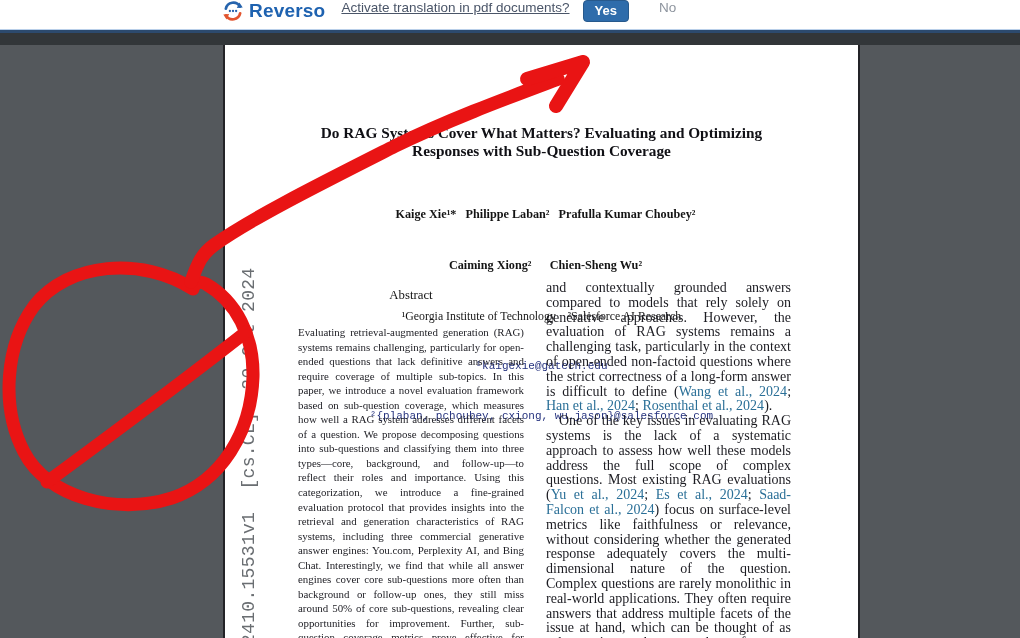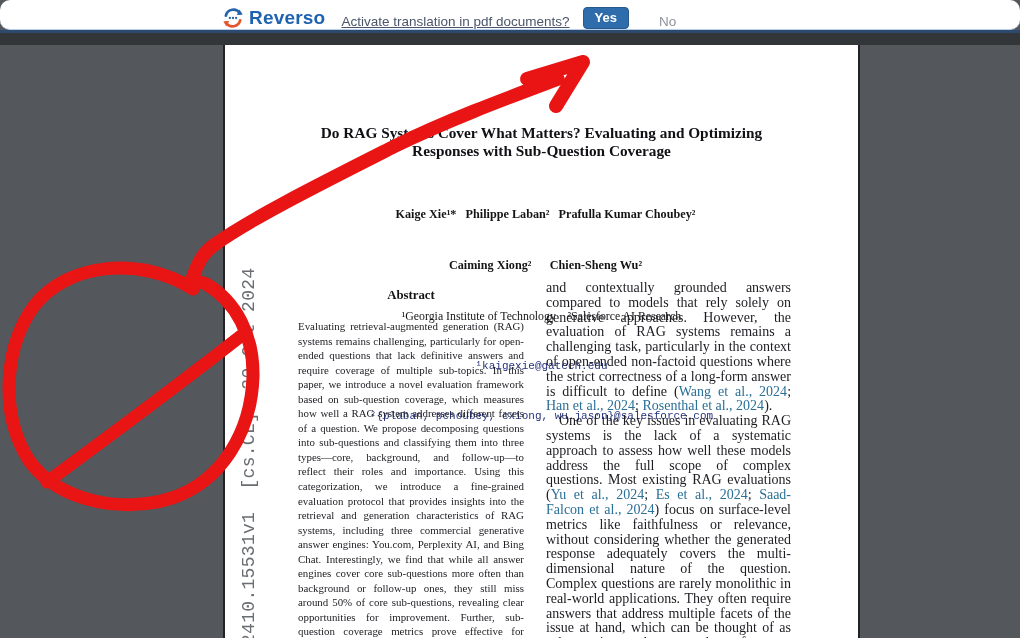--- a/index.html
+++ b/index.html
@@ -3,21 +3,21 @@
 <meta charset="utf-8">
 <style>
   * { margin: 0; padding: 0; box-sizing: border-box; }
   html, body { width: 1020px; height: 638px; overflow: hidden; background: #54585c; }
   body { position: relative; font-family: "Liberation Sans", sans-serif; }
 
   
   .banner {
     position: absolute; top: 0; left: 0; width: 1020px; height: 30px;
     background: #ffffff; border-bottom: 1px solid #b9cfe9;
-    display: flex; align-items: flex-end; z-index: 30; border-radius: 10px;
+    display: flex; align-items: flex-start; z-index: 30;
   }
   .logo-icon { margin-left: 222px; width: 22px; height: 22px; flex: 0 0 auto; }
   .brand {
     margin-left: 5px; font-size: 19px; font-weight: bold; color: #1e62b0;
     letter-spacing: 0.2px;
   }
   .question { margin-left: 16px; font-size: 13.5px; color: #4a5568; text-decoration: underline; }
   .yes-btn {
     margin-left: 13px; background: #2e6cab; border: 1px solid #27598c;
     color: #fff; font-size: 13px; font-weight: bold; font-family: "Liberation Sans", sans-serif;
@@ -40,21 +40,21 @@
 
   .title-block { position: absolute; top: 79px; left: 0; width: 100%; text-align: center; }
   .title-line { font-size: 15.3px; font-weight: bold; line-height: 17.5px; color: #101015; }
 
   .authors-block { position: absolute; top: 126px; left: 0; width: 100%; text-align: center; white-space: pre; }
   .authors-line { font-size: 12.2px; font-weight: bold; line-height: 14.5px; padding-left: 8px; }
   .affil-line { font-size: 11.8px; line-height: 14px; margin-top: 1px; }
   .email-line { font-family: "Liberation Mono", monospace; font-size: 11px; line-height: 14px; color: #25327e; }
 
   .abstract-col { position: absolute; left: 73px; top: 243px; width: 226px; }
-  .abstract-heading { text-align: center; font-size: 12.8px; font-weight: bold; margin-bottom: 16px; }
+  .abstract-heading { text-align: center; font-size: 12.8px; font-weight: normal; margin-bottom: 22px; }
   .abstract-body {
     font-size: 10.9px; line-height: 14.55px; text-align: justify; color: #1c1c22;
   }
 
   .right-col { position: absolute; left: 321px; top: 236px; width: 245px; }
   .right-col p {
     font-size: 14px; line-height: 14.8px; text-align: justify; color: #1c1c22;
   }
   .right-col p.indent { text-indent: 13px; }
   .cite { color: #2a6f97; }

